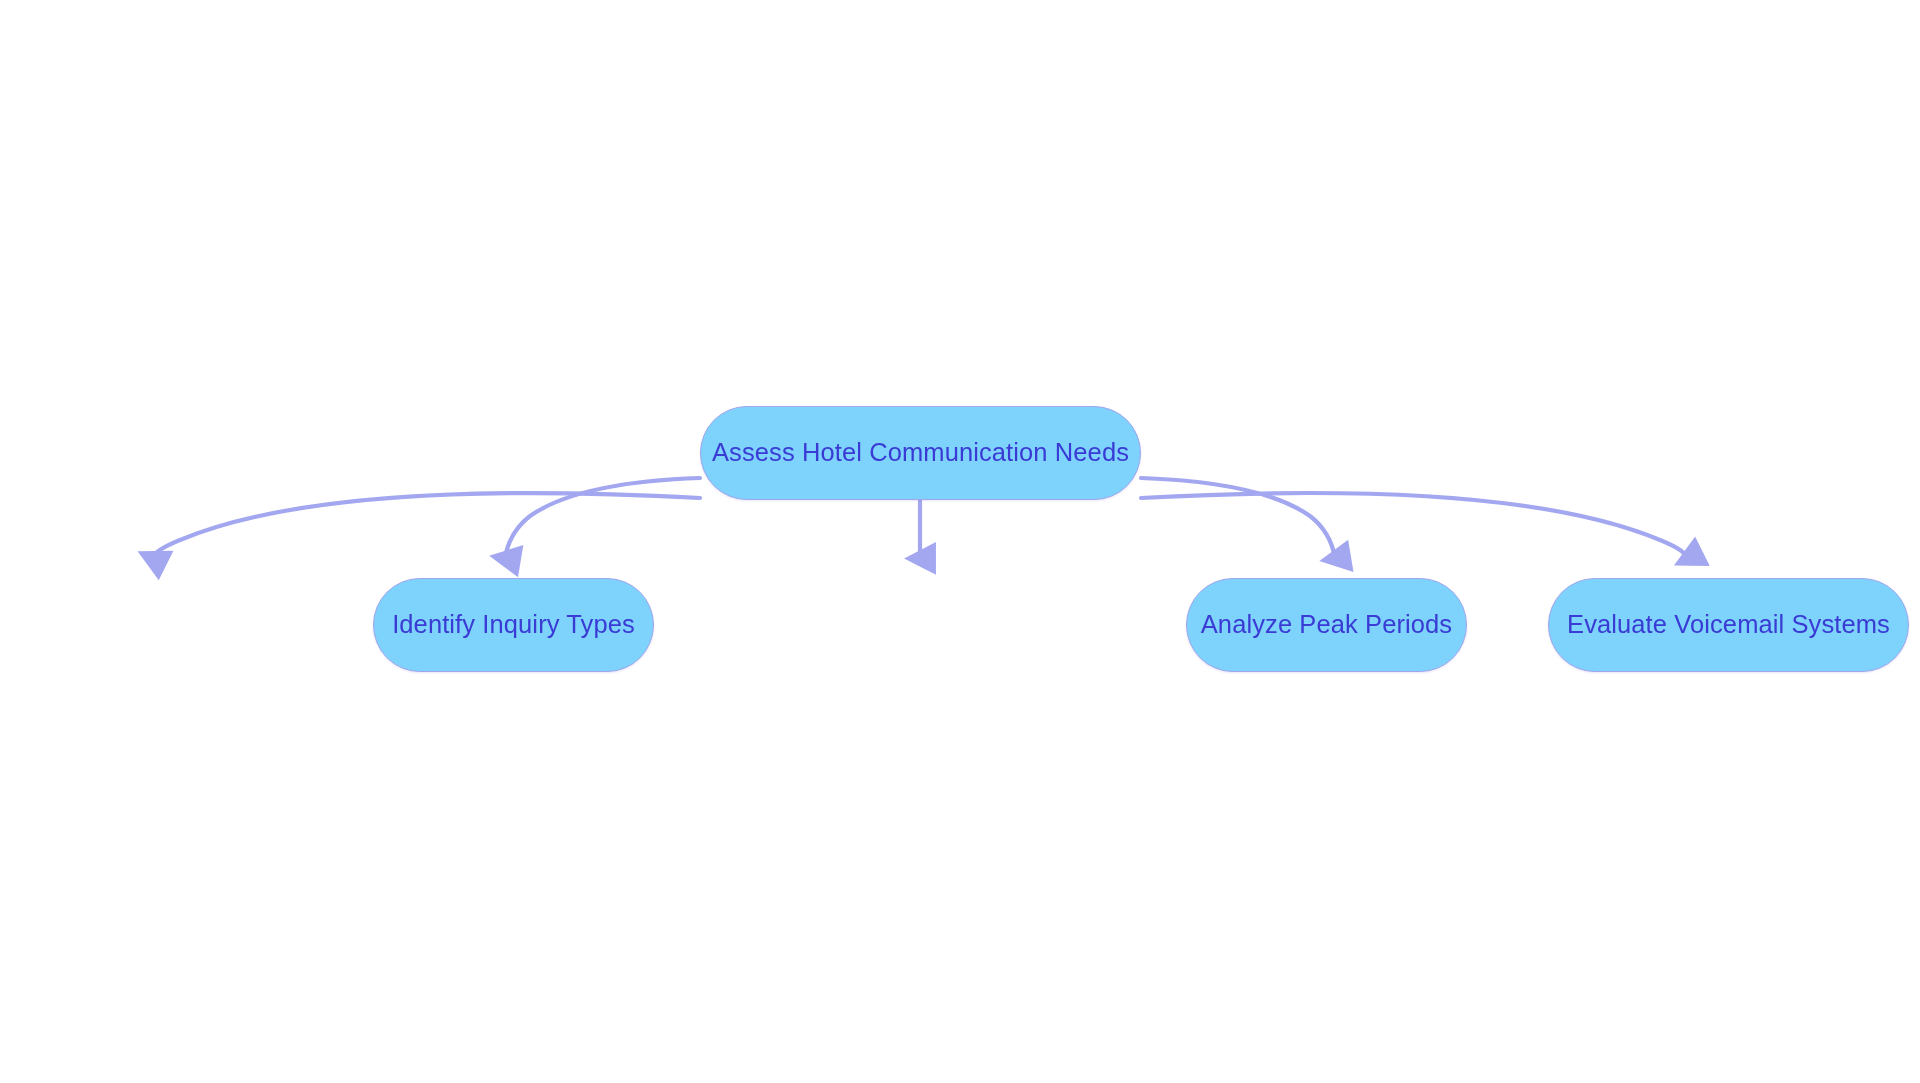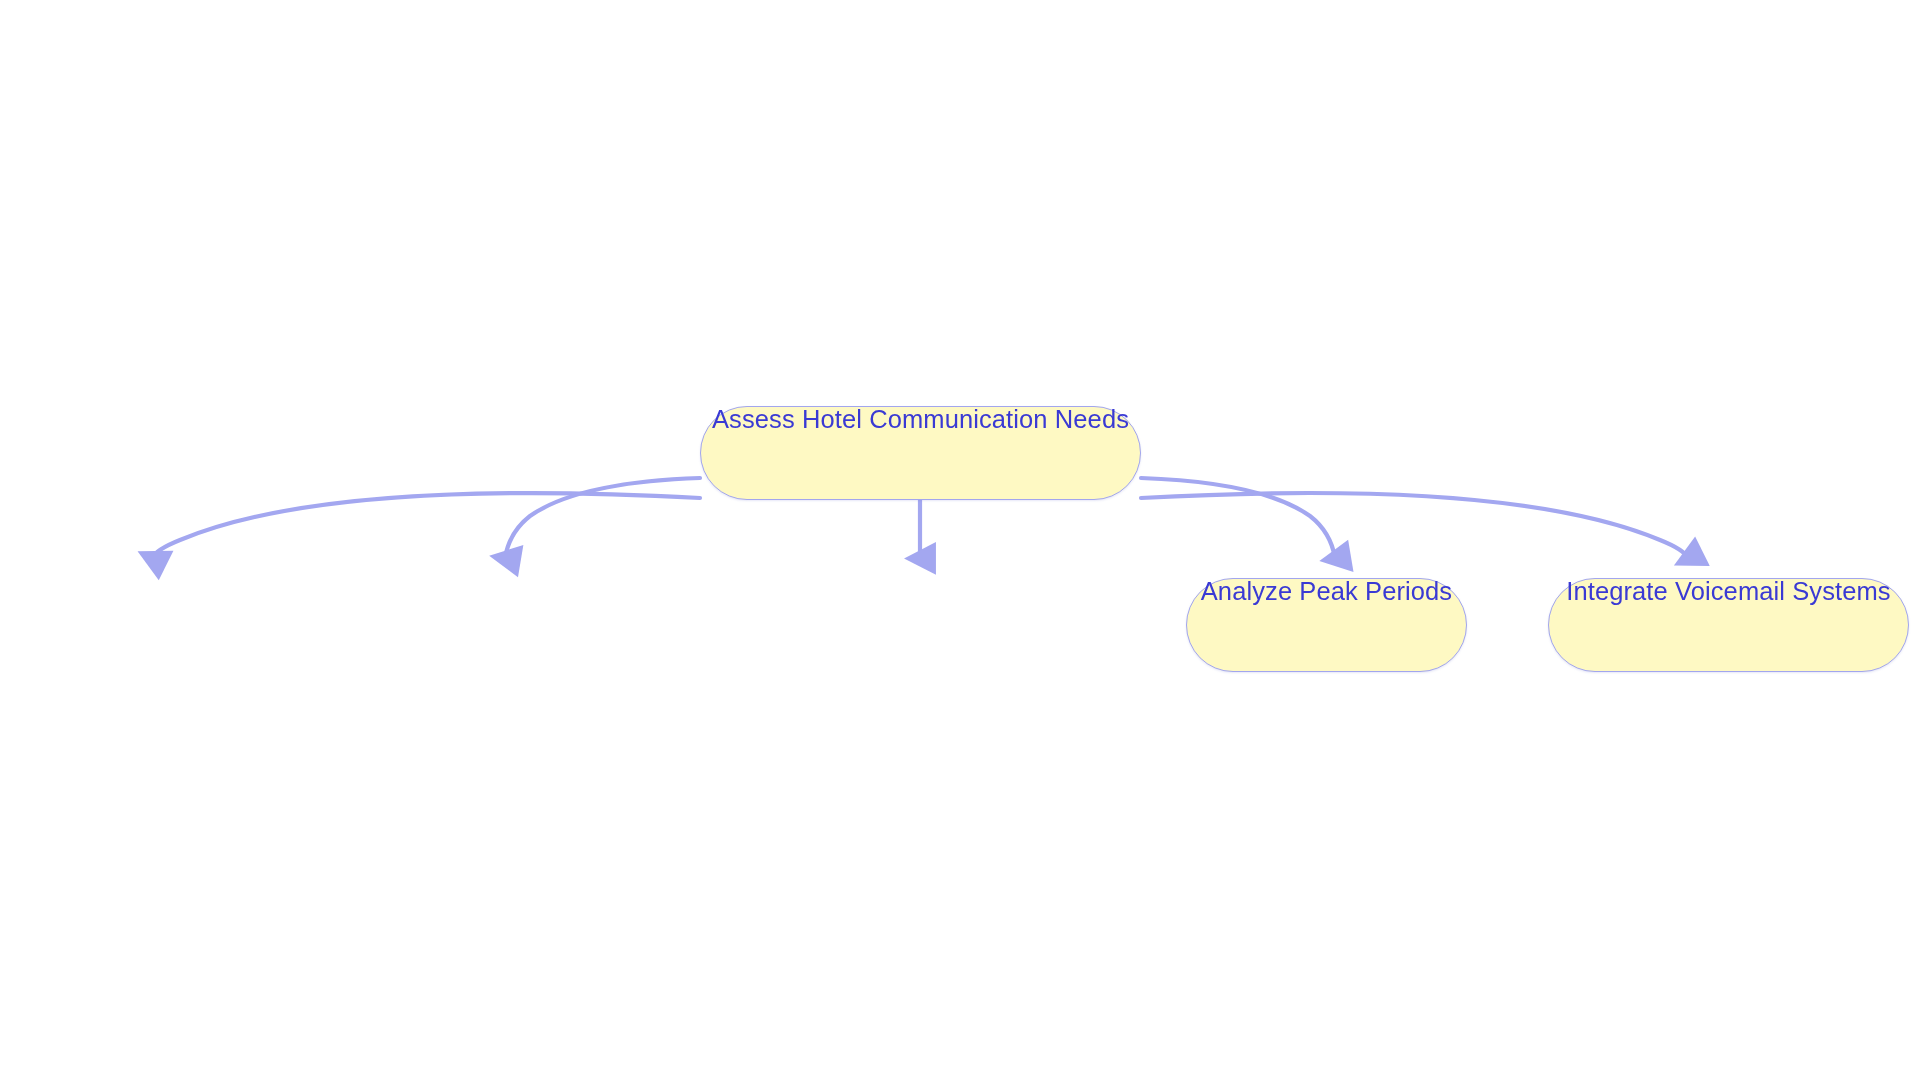--- a/index.html
+++ b/index.html
@@ -26,22 +26,23 @@
     left: 0;
     top: 0;
     width: 1920px;
     height: 1083px;
     pointer-events: none;
   }
   .node {
     position: absolute;
     box-sizing: border-box;
     display: flex;
+    align-items: center;
     justify-content: center;
-    background: #fef9c3;
+    background: #7dd3fc;
     border: 1.6px solid #a2a6ee;
     border-radius: 48px;
     box-shadow: 0 1px 2px rgba(120,125,210,0.18);
   }
   .node-label {
     color: #3a3ad4;
     font-family: "Liberation Sans", sans-serif;
     font-size: 25.5px;
     font-weight: 400;
     letter-spacing: 0.1px;
@@ -83,23 +84,26 @@
     <path d="M 1141 478 C 1200 480, 1270 488, 1310 516 C 1328 530, 1333 546, 1335 558" fill="none" stroke="#a3a7f0" stroke-width="4.2" stroke-linecap="round" marker-end="url(#arrowhead)"></path>
 
     <path d="M 1141 498 C 1360 486, 1550 494, 1660 540 C 1675 546, 1685 552, 1688 558" fill="none" stroke="#a3a7f0" stroke-width="4.2" stroke-linecap="round" marker-end="url(#arrowhead)"></path>
   </svg>
 
   <div class="node" id="node-root">
     <span class="node-label">Assess Hotel Communication Needs</span>
   </div>
 
 
+  <div class="node" id="node-leaf-1">
+    <span class="node-label">Identify Inquiry Types</span>
+  </div>
 
 
   <div class="node" id="node-leaf-3">
     <span class="node-label">Analyze Peak Periods</span>
   </div>
 
   <div class="node" id="node-leaf-4">
-    <span class="node-label">Integrate Voicemail Systems</span>
+    <span class="node-label">Evaluate Voicemail Systems</span>
   </div>
 
 </div>
 
 </body></html>

